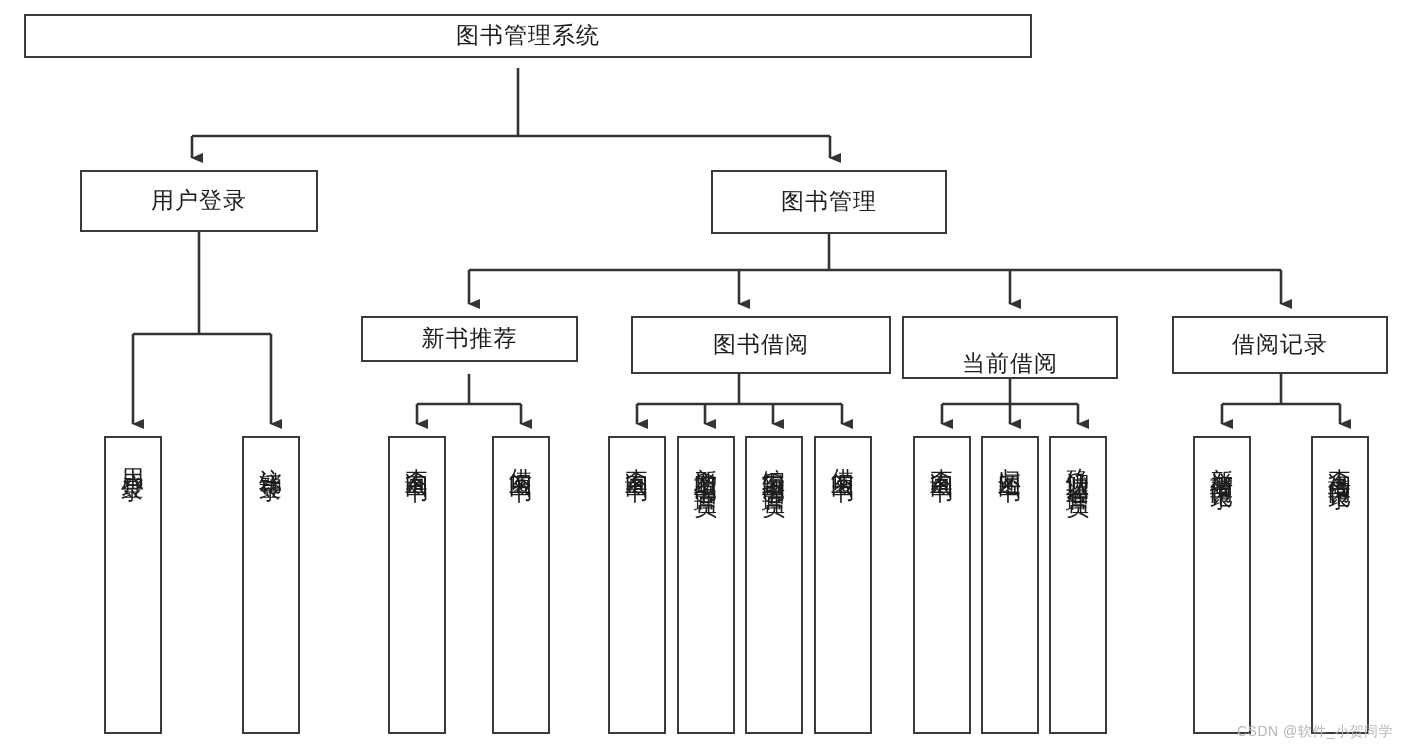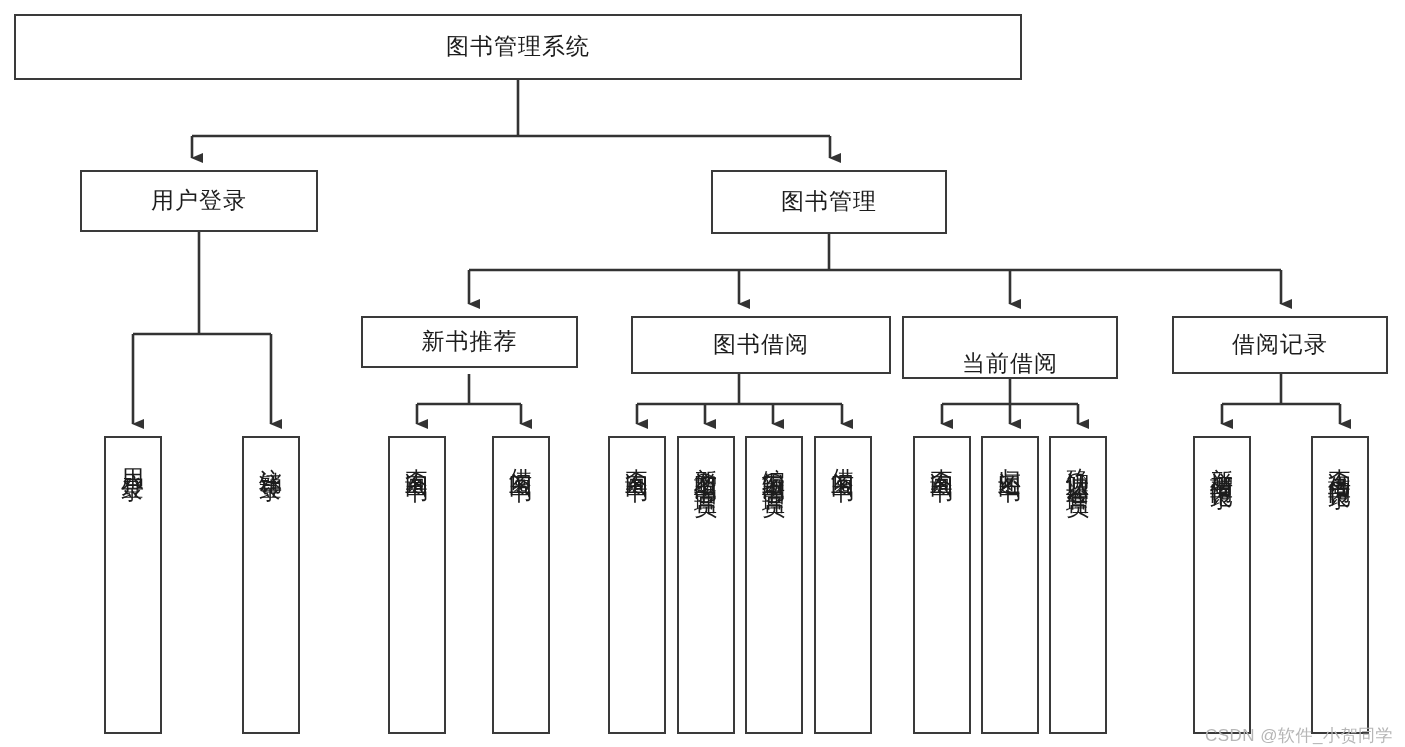--- a/index.html
+++ b/index.html
@@ -59,22 +59,22 @@
     writing-mode: vertical-rl;
     text-orientation: upright;
     font-size: 23px;
     line-height: 1.05;
     letter-spacing: 4px;
     white-space: nowrap;
   }
   .watermark {
     position: absolute;
     right: 12px;
-    bottom: 0;
-    font-size: 17px;
+    bottom: 6px;
+    font-size: 14px;
     color: #b6b6b6;
     z-index: 6;
     white-space: nowrap;
     letter-spacing: 0.5px;
     margin-top: 48px;
   }
 </style>
 </head>
 <body>
 
@@ -123,32 +123,32 @@
       <path d="M 1010 404 L 1010 424" marker-end="url(#arw)"></path>
       <path d="M 1078 404 L 1078 424" marker-end="url(#arw)"></path>
 
       <path d="M 1281 374 L 1281 404"></path>
       <path d="M 1222 404 L 1340 404"></path>
       <path d="M 1222 404 L 1222 424" marker-end="url(#arw)"></path>
       <path d="M 1340 404 L 1340 424" marker-end="url(#arw)"></path>
     </g>
   </svg>
 
-  <div class="node root horiz" style="left:14px; top:14px; width:1008px; height:66px;">
+  <div class="node root horiz" style="left:24px; top:14px; width:1008px; height:44px;">
     <span class="lbl">图书管理系统</span>
   </div>
 
   <div class="node horiz" style="left:80px; top:170px; width:238px; height:62px;">
     <span class="lbl">用户登录</span>
   </div>
   <div class="node horiz" style="left:711px; top:170px; width:236px; height:64px;">
     <span class="lbl">图书管理</span>
   </div>
 
-  <div class="node horiz" style="left:361px; top:316px; width:217px; height:52px;">
+  <div class="node horiz" style="left:361px; top:316px; width:217px; height:46px;">
     <span class="lbl">新书推荐</span>
   </div>
   <div class="node horiz" style="left:631px; top:316px; width:260px; height:58px;">
     <span class="lbl">图书借阅</span>
   </div>
   <div class="node horiz" style="left:902px; top:316px; width:216px; height:63px;align-items:flex-end;">
     <span class="lbl">当前借阅</span>
   </div>
   <div class="node horiz" style="left:1172px; top:316px; width:216px; height:58px;">
     <span class="lbl">借阅记录</span>

